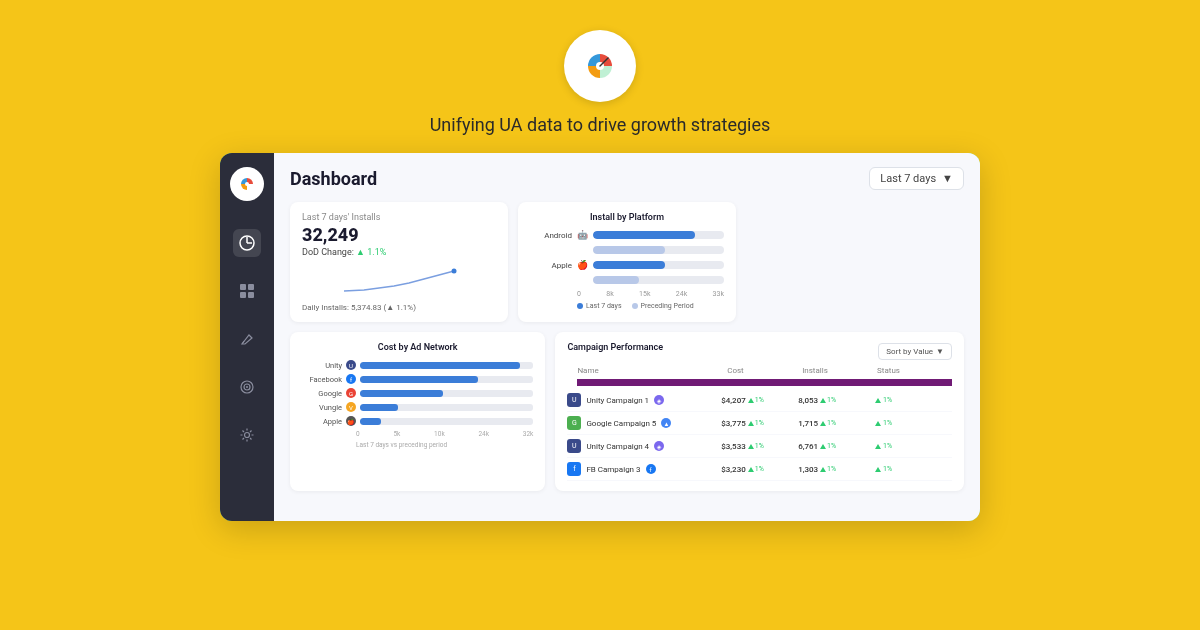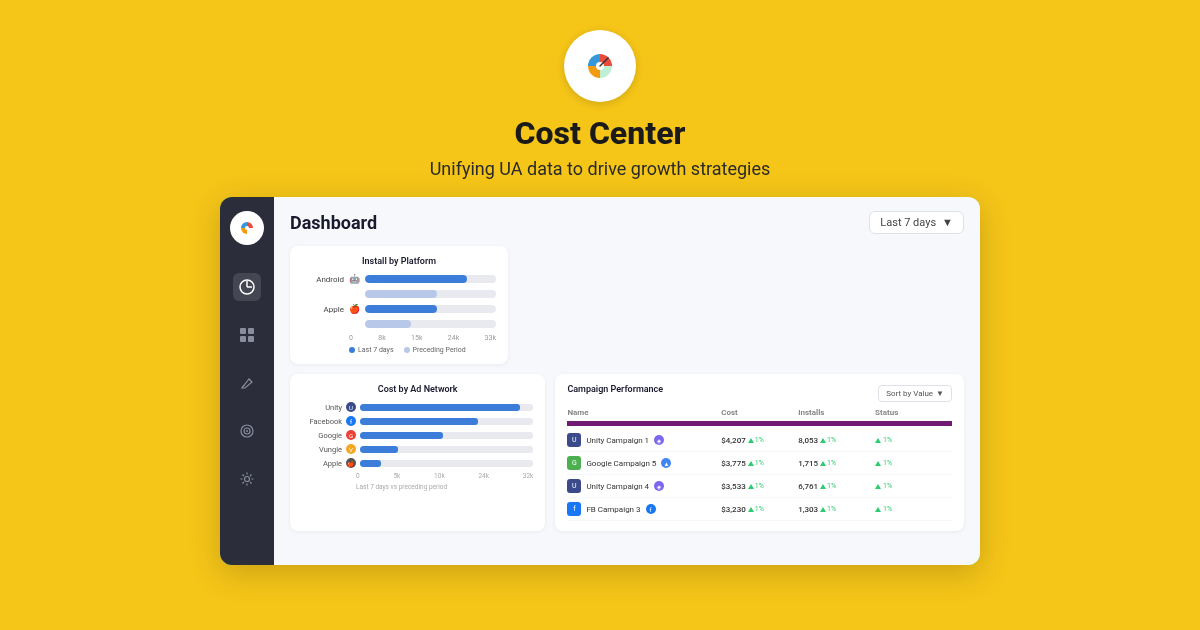--- a/index.html
+++ b/index.html
@@ -364,25 +364,26 @@
       cursor: pointer;
       display: flex;
       align-items: center;
       gap: 3px;
     }
 
     .table-head {
       display: grid;
       grid-template-columns: 2fr 1fr 1fr 1fr;
       font-size: 8px;
-      font-weight: 700;
+      font-weight: 400;
       color: #888;
       padding-bottom: 4px;
-      border-bottom: 5px solid #701a75;
+      border-bottom: 7px solid #701a75;
       margin-bottom: 3px;
+      margin-left: 10px;
     }
 
     .table-row {
       display: grid;
       grid-template-columns: 2fr 1fr 1fr 1fr;
       align-items: center;
       font-size: 8px;
       color: #333;
       padding: 4px 0;
       border-bottom: 1px solid #f7f8fc;
@@ -458,21 +459,20 @@
 
       <path d="M22 22 L22 10 A12 12 0 0 1 34 22 Z" fill="#e74c3c"></path>
       <path d="M22 22 L10 22 A12 12 0 0 1 22 10 Z" fill="#3498db"></path>
       <path d="M22 22 L34 22 A12 12 0 0 1 22 34 Z" fill="#2ecc71" opacity="0.3"></path>
       <path d="M22 22 L10 22 A12 12 0 0 0 22 34 Z" fill="#f39c12"></path>
       <circle cx="22" cy="22" r="4" fill="white"></circle>
 
       <line x1="22" y1="22" x2="30" y2="14" stroke="#333" stroke-width="1.5" stroke-linecap="round"></line>
     </svg>
   </div>
-  <h1 class="app-title">Cost Center</h1>
   <p class="app-subtitle">Unifying UA data to drive growth strategies</p>
 </div>
 
 <div class="dashboard-container">
 
   <div class="sidebar">
     <div class="sidebar-logo">
       <svg width="22" height="22" viewBox="0 0 44 44">
         <path d="M22 22 L22 10 A12 12 0 0 1 34 22 Z" fill="#e74c3c"></path>
         <path d="M22 22 L10 22 A12 12 0 0 1 22 10 Z" fill="#3498db"></path>
@@ -523,20 +523,35 @@
       <h2 class="dashboard-title">Dashboard</h2>
       <div class="date-selector">
         <span>Last 7 days</span>
         <span>▼</span>
       </div>
     </div>
 
     <div class="stats-row">
 
 
+      <div class="stat-card">
+        <div class="stat-label">Last 7 days' Installs</div>
+        <div class="stat-value">32,249</div>
+        <div class="stat-dod">
+          <span>DoD Change:</span>
+          <span class="up">▲ 1.1%</span>
+        </div>
+        <svg class="mini-chart" viewBox="0 0 120 36">
+          <polyline points="5,30 25,29 40,27 55,25 70,22 85,18 100,14 115,10" fill="none" stroke="#7b9fe0" stroke-width="1.5"></polyline>
+          <circle cx="115" cy="10" r="2.5" fill="#3b7dd8"></circle>
+        </svg>
+        <div class="stat-daily">
+          <span>Daily Installs: 5,374.83 (▲ 1.1%)</span>
+        </div>
+      </div>
 
       <div class="platform-card">
         <div class="card-title">Install by Platform</div>
 
         <div class="platform-row">
           <span class="platform-label">Android</span>
           <span style="font-size:9px;">🤖</span>
           <div class="bar-track">
             <div class="bar-fill current" style="width:78%;"></div>
           </div>

